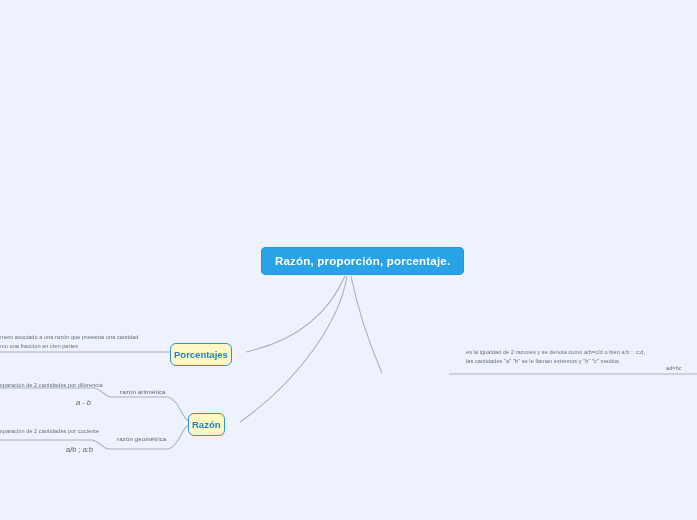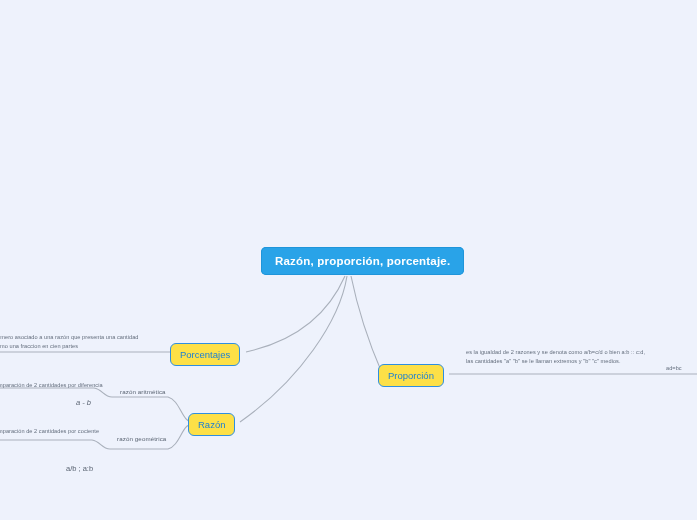--- a/index.html
+++ b/index.html
@@ -42,41 +42,41 @@
     font-weight: bold;
     letter-spacing: .2px;
     border-radius: 5px;
     padding: 8px 14px;
     left: 261px;
     top: 247px;
     box-shadow: 0 0 0 1px #1f95da inset;
   }
 
   .node-l1 {
-    background: #fde047;
+    background: #fef9c3;
     color: #1b7fd4;
     font-size: 9.5px;
-    font-weight: normal;
+    font-weight: bold;
     border: 1.4px solid #2f8fe0;
     border-radius: 6px;
-    padding: 5px 9px;
+    padding: 5px 3px;
   }
 
   .node-porcentajes { left: 170px; top: 343px; }
   .node-proporcion  { left: 378px; top: 364px; }
   .node-razon       { left: 188px; top: 413px; }
 
   .node-leaf {
     color: #5a6472;
     font-size: 7.5px;
     padding: 2px 6px;
     background: transparent;
   }
   .node-ab   { left: 70px; top: 396px; font-style: italic; }
-  .node-abab { left: 60px; top: 462px; }
+  .node-abab { left: 60px; top: 443px; }
 
   
   .note {
     position: absolute;
     color: #646e7d;
     font-size: 5.6px;
     line-height: 1.55;
     letter-spacing: .05px;
   }
   .note-porcentajes {
@@ -127,21 +127,20 @@
       <path d="M112,397 C104,397 102,389 94,388 L0,388"></path>
       <path d="M110,449 C102,449 100,441 92,440 L0,440"></path>
     </g>
   </svg>
 
   <div class="node node-root">Razón, proporción, porcentaje.</div>
 
   <div class="node node-l1 node-porcentajes">Porcentajes</div>
   <div class="note note-porcentajes">numero asociado a una razón que presenta una cantidad como una fraccion en cien partes</div>
 
-  <div class="node node-l1 node-proporcion">Proporción</div>
   <div class="note note-proporcion">es la igualdad de 2 razones y se denota como a/b=c/d o bien a:b :: c:d, las cantidades "a" "b" se le llaman extremos y "b" "c" medios.</div>
   <div class="note note-adbc">ad=bc</div>
 
   <div class="node node-l1 node-razon">Razón</div>
 
   <div class="edge-label label-aritmetica">razón aritmética</div>
   <div class="node node-leaf node-ab">a - b</div>
   <div class="note" style="left:-8px; top:381px; width:150px;">comparación de 2 cantidades por diferencia</div>
 
   <div class="edge-label label-geometrica">razón geométrica</div>

